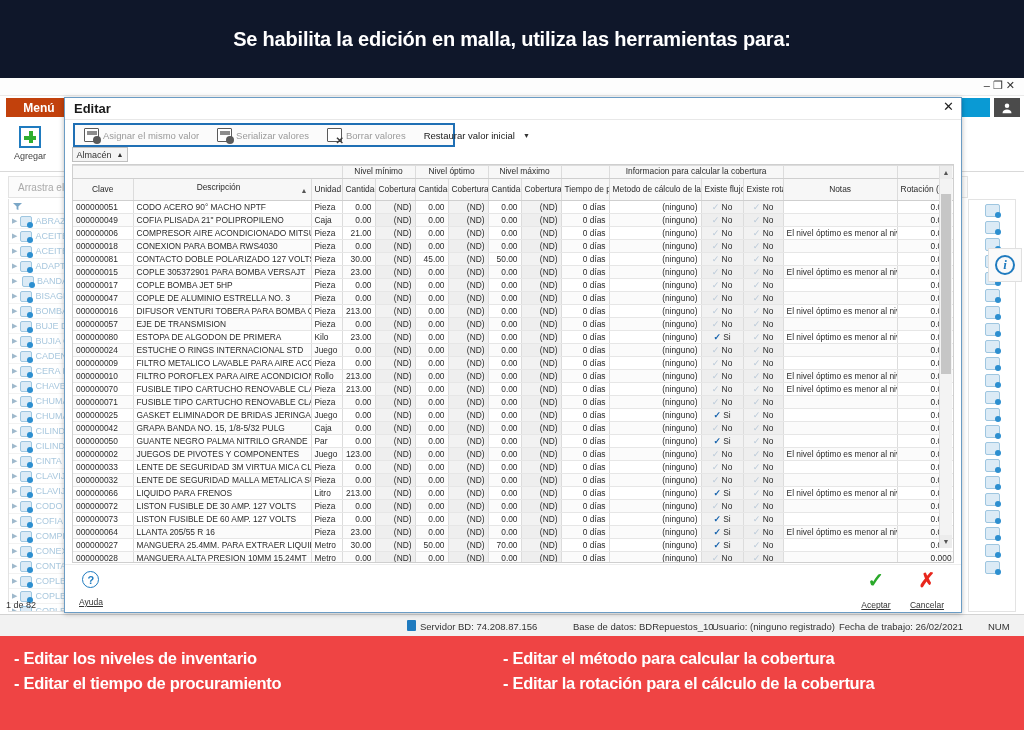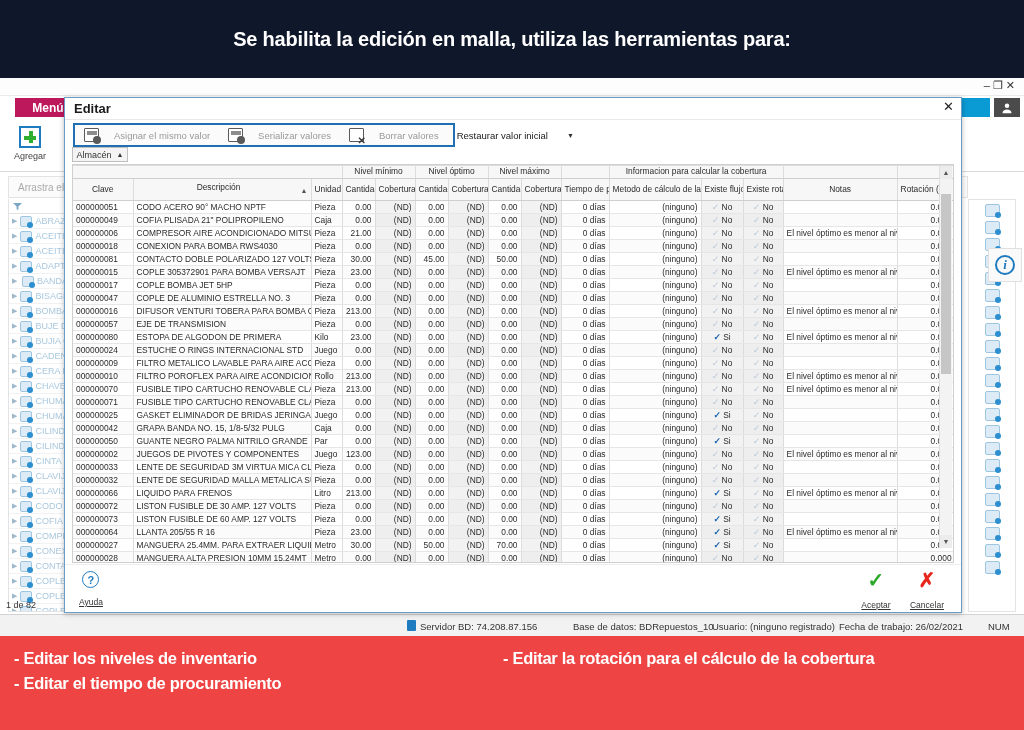--- a/index.html
+++ b/index.html
@@ -48,22 +48,22 @@
   }
   .win-controls {
     position: absolute; right: 6px; top: 1px;
     font-size: 11px; color: #333; letter-spacing: 3px;
   }
   .app-ribbon {
     position: absolute; left: 0; top: 18px; width: 1024px; height: 76px;
     background: #ffffff; border-bottom: 1px solid #d9d9d9;
   }
   .menu-tab {
-    position: absolute; left: 15px; top: 2px; width: 66px; height: 19px;
-    background: #be185d; color: #fff; font-size: 12px; font-weight: bold;
+    position: absolute; left: 6px; top: 2px; width: 66px; height: 19px;
+    background: #c2410c; color: #fff; font-size: 12px; font-weight: bold;
     display: flex; align-items: center; justify-content: center;
   }
   .menu-tab2 {
     position: absolute; left: 74px; top: 2px; width: 190px; height: 19px;
     background: #0a9ad4;
   }
   .menu-tab3 {
     position: absolute; left: 880px; top: 2px; width: 110px; height: 19px;
     background: #0a9ad4;
   }
@@ -177,21 +177,21 @@
   }
   .dlg-close {
     position: absolute; right: 7px; top: 2px;
     font-size: 13px; color: #222; line-height: 14px; cursor: default;
   }
   .dlg-toolbar {
     position: absolute; left: 8px; top: 25px; width: 382px; height: 24px;
     border: 2px solid #1f6fb4; background: #fbfbfb;
     display: flex; align-items: center;
   }
-  .tb-item { display: flex; align-items: center; gap: 15px; padding: 0 9px; height: 100%; }
+  .tb-item { display: flex; align-items: center; gap: 4px; padding: 0 9px; height: 100%; }
   .tb-item .lbl { font-size: 9.5px; color: #9a9a9a; white-space: nowrap; }
   .tb-item .lbl.act { color: #1a1a1a; }
   .tb-ico {
     width: 15px; height: 14px; border: 1.6px solid #5a5a5a; border-radius: 1px;
     background: #fff; position: relative; flex: 0 0 auto;
   }
   .tb-ico:before {
     content:""; position:absolute; left:1.5px; top:1.5px; right:1.5px; height:4px;
     background: #8d8d8d;
   }
@@ -1132,17 +1132,18 @@
       <div class="sb-dn">▼</div>
     </div>
   </div>
 
   <div class="bottom-banner">
     <div class="bb-col bb-left">
       <div class="bb-line">- Editar los niveles de inventario</div>
       <div class="bb-line">- Editar el tiempo de procuramiento</div>
     </div>
     <div class="bb-col bb-right">
+      <div class="bb-line">- Editar el método para calcular la cobertura</div>
       <div class="bb-line">- Editar la rotación para el cálculo de la cobertura</div>
     </div>
   </div>
 
 </div>
 
 </body></html>

